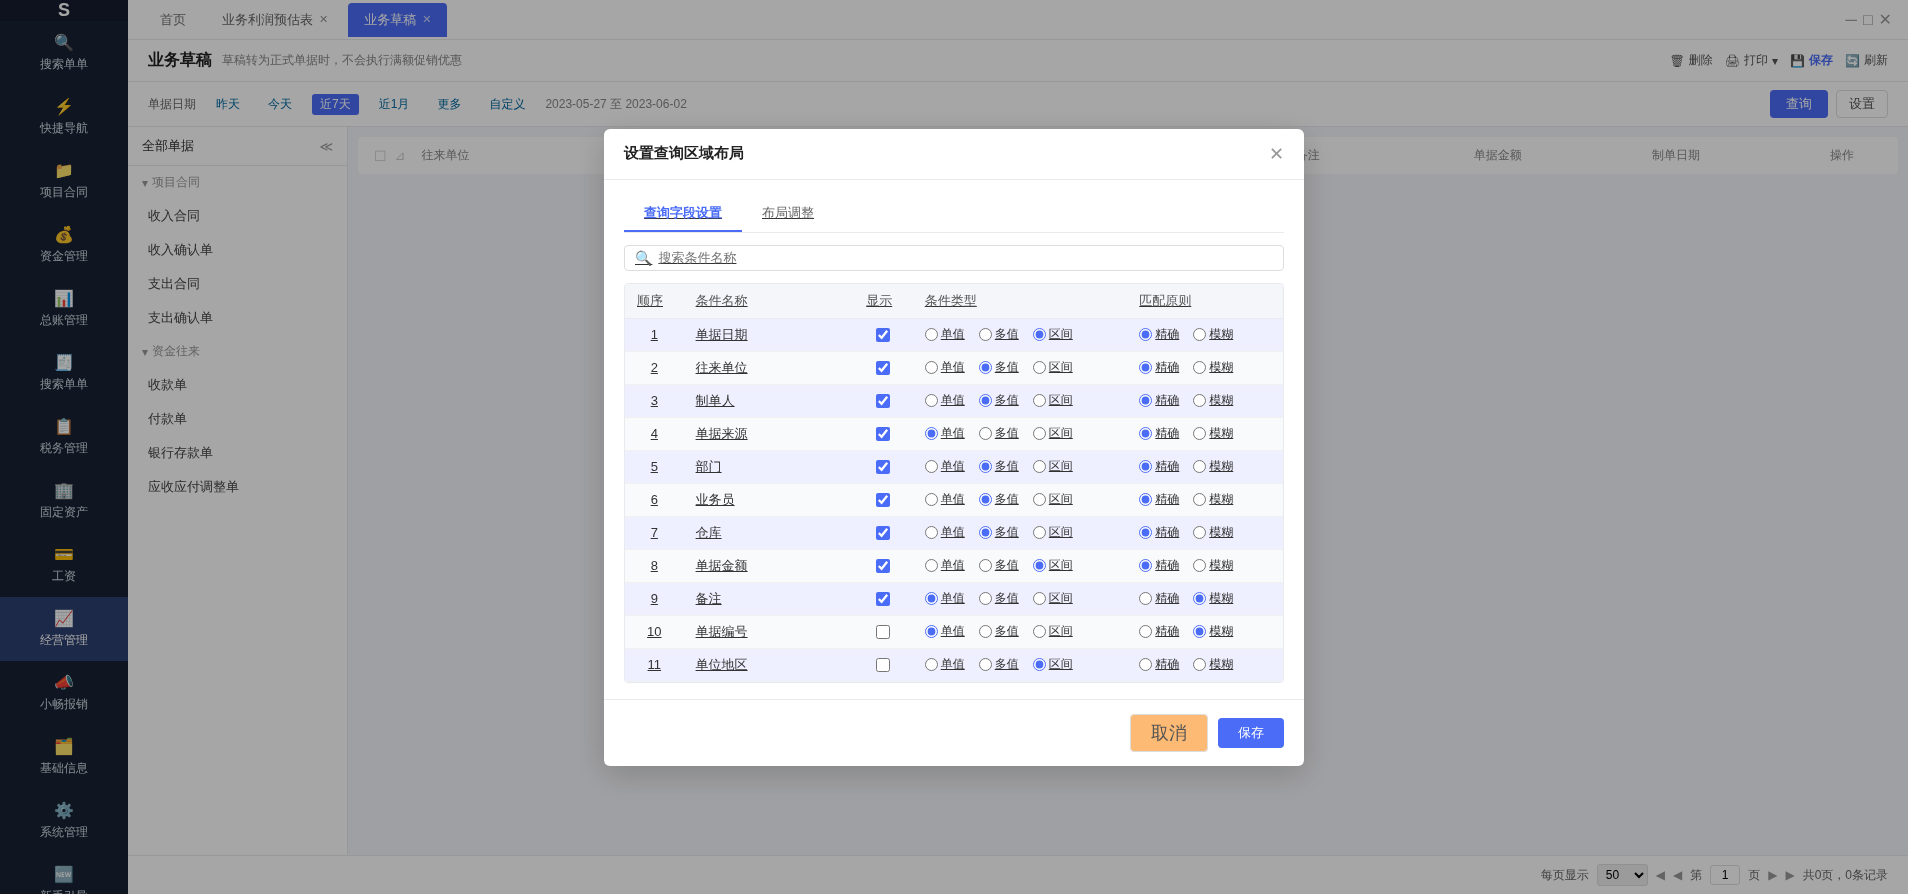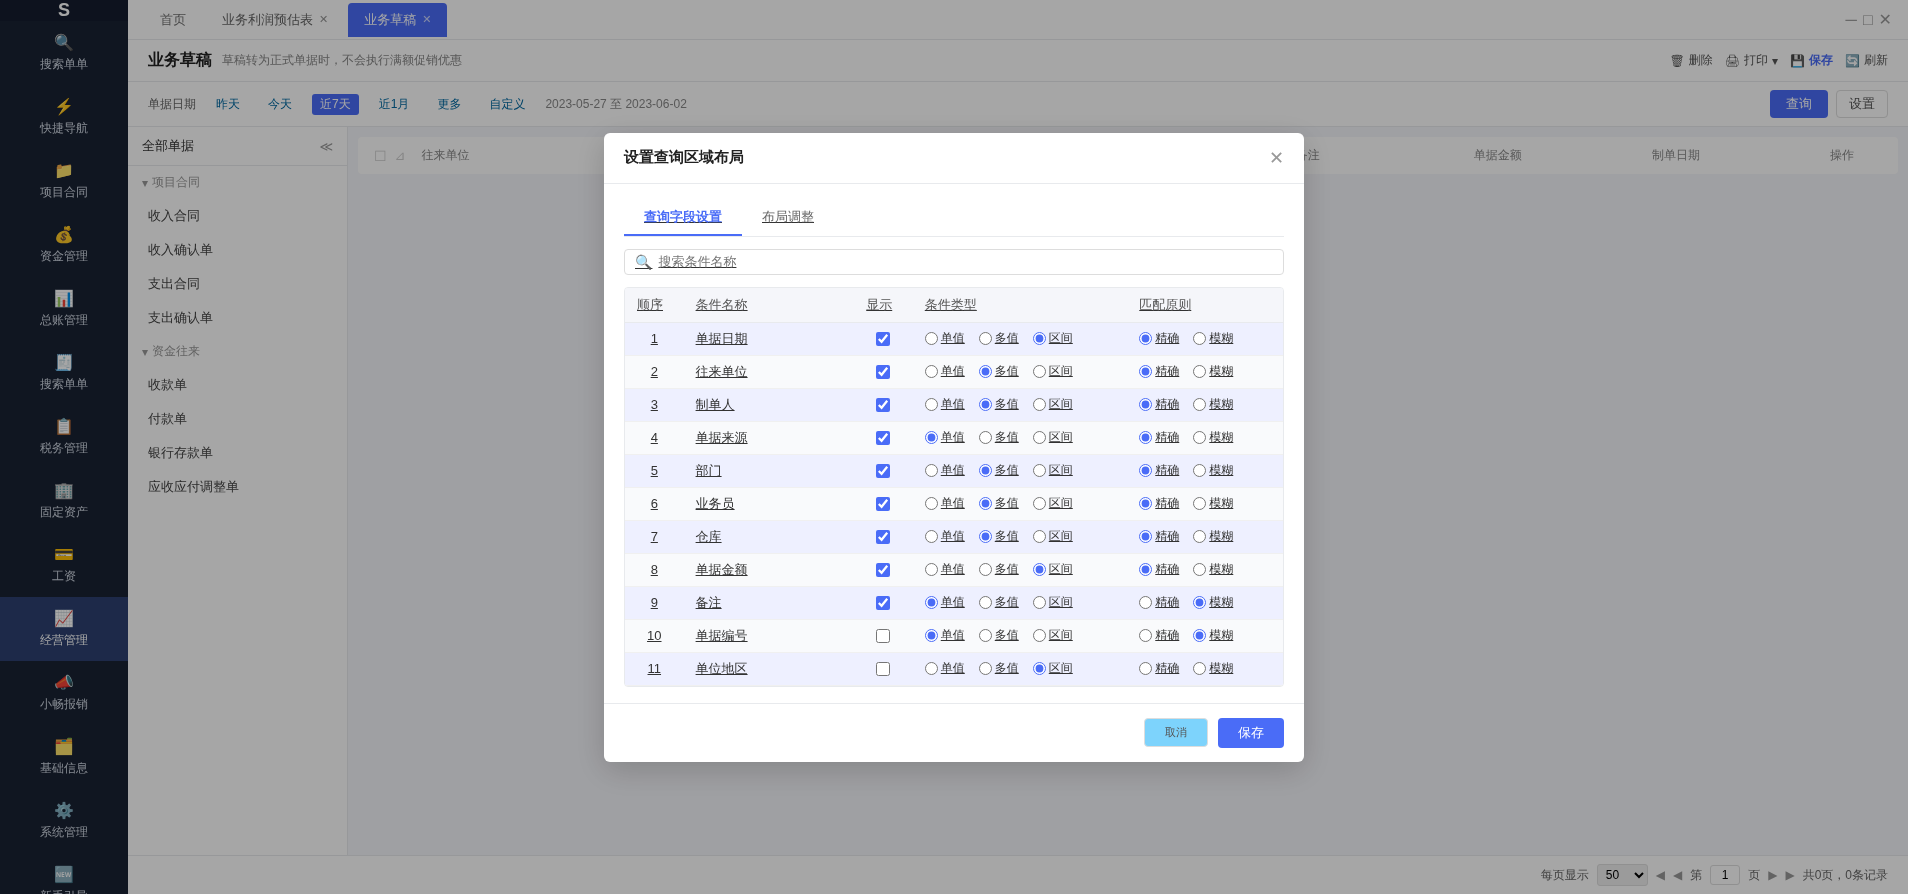--- a/index.html
+++ b/index.html
@@ -89,21 +89,21 @@
 
     
     .radio-group { display: flex; align-items: center; gap: 14px; }
     .radio-item { display: flex; align-items: center; gap: 3px; cursor: pointer; font-size: 12px; }
     .radio-item input[type="radio"] { accent-color: #4a6cf7; cursor: pointer; }
     .checkbox-item { display: flex; align-items: center; justify-content: center; }
     .checkbox-item input[type="checkbox"] { accent-color: #4a6cf7; width: 14px; height: 14px; cursor: pointer; }
 
     
     .modal-footer { padding: 14px 20px; display: flex; align-items: center; justify-content: flex-end; gap: 10px; border-top: 1px solid #e8eaed; }
-    .btn-cancel { padding: 6px 20px; border: 1px solid #ddd; border-radius: 4px; background: #7dd3fc; cursor: pointer; font-size: 11px; color: #555; }
+    .btn-cancel { padding: 6px 20px; border: 1px solid #ddd; border-radius: 4px; background: #fdba74; cursor: pointer; font-size: 18px; color: #555; }
     .btn-save { padding: 6px 20px; border: none; border-radius: 4px; background: #4a6cf7; color: #fff; cursor: pointer; font-size: 13px; }
 
     .order-col { width: 60px; text-align: center; }
     .name-col { width: 180px; }
     .show-col { width: 60px; text-align: center; }
     .type-col { width: 220px; }
     .match-col { width: 160px; }
   </style>
 </head>
 <body>

